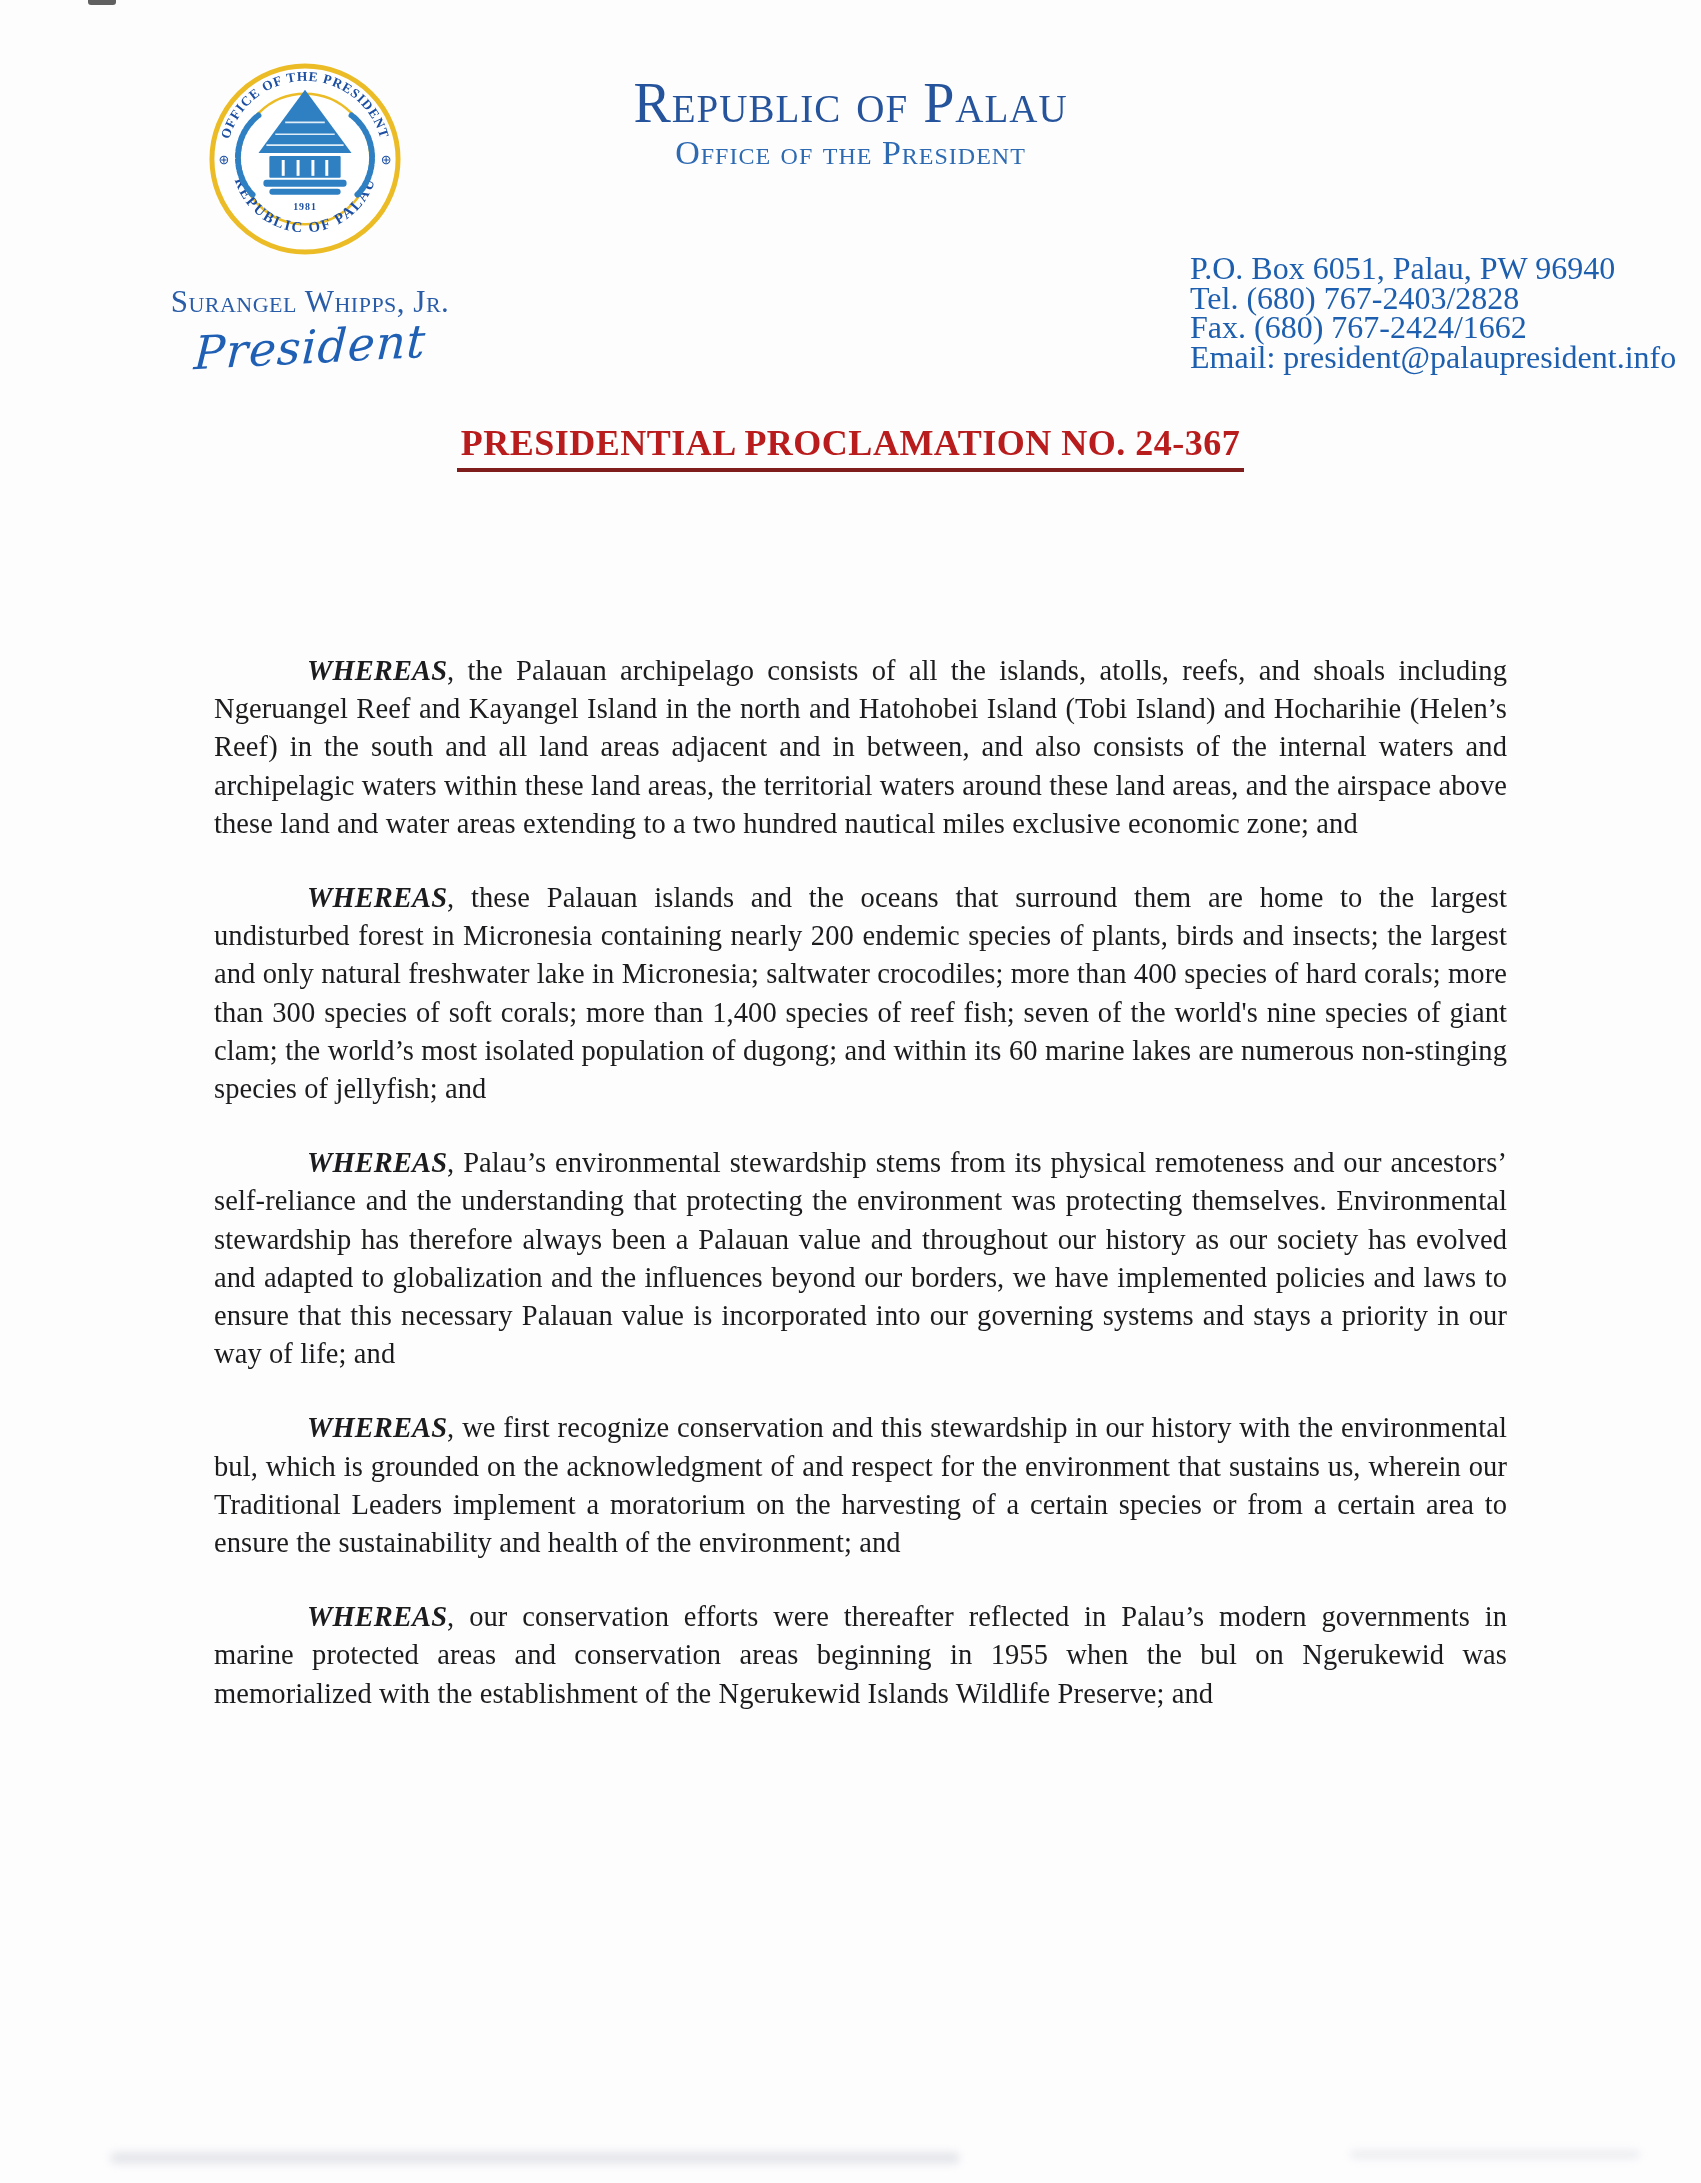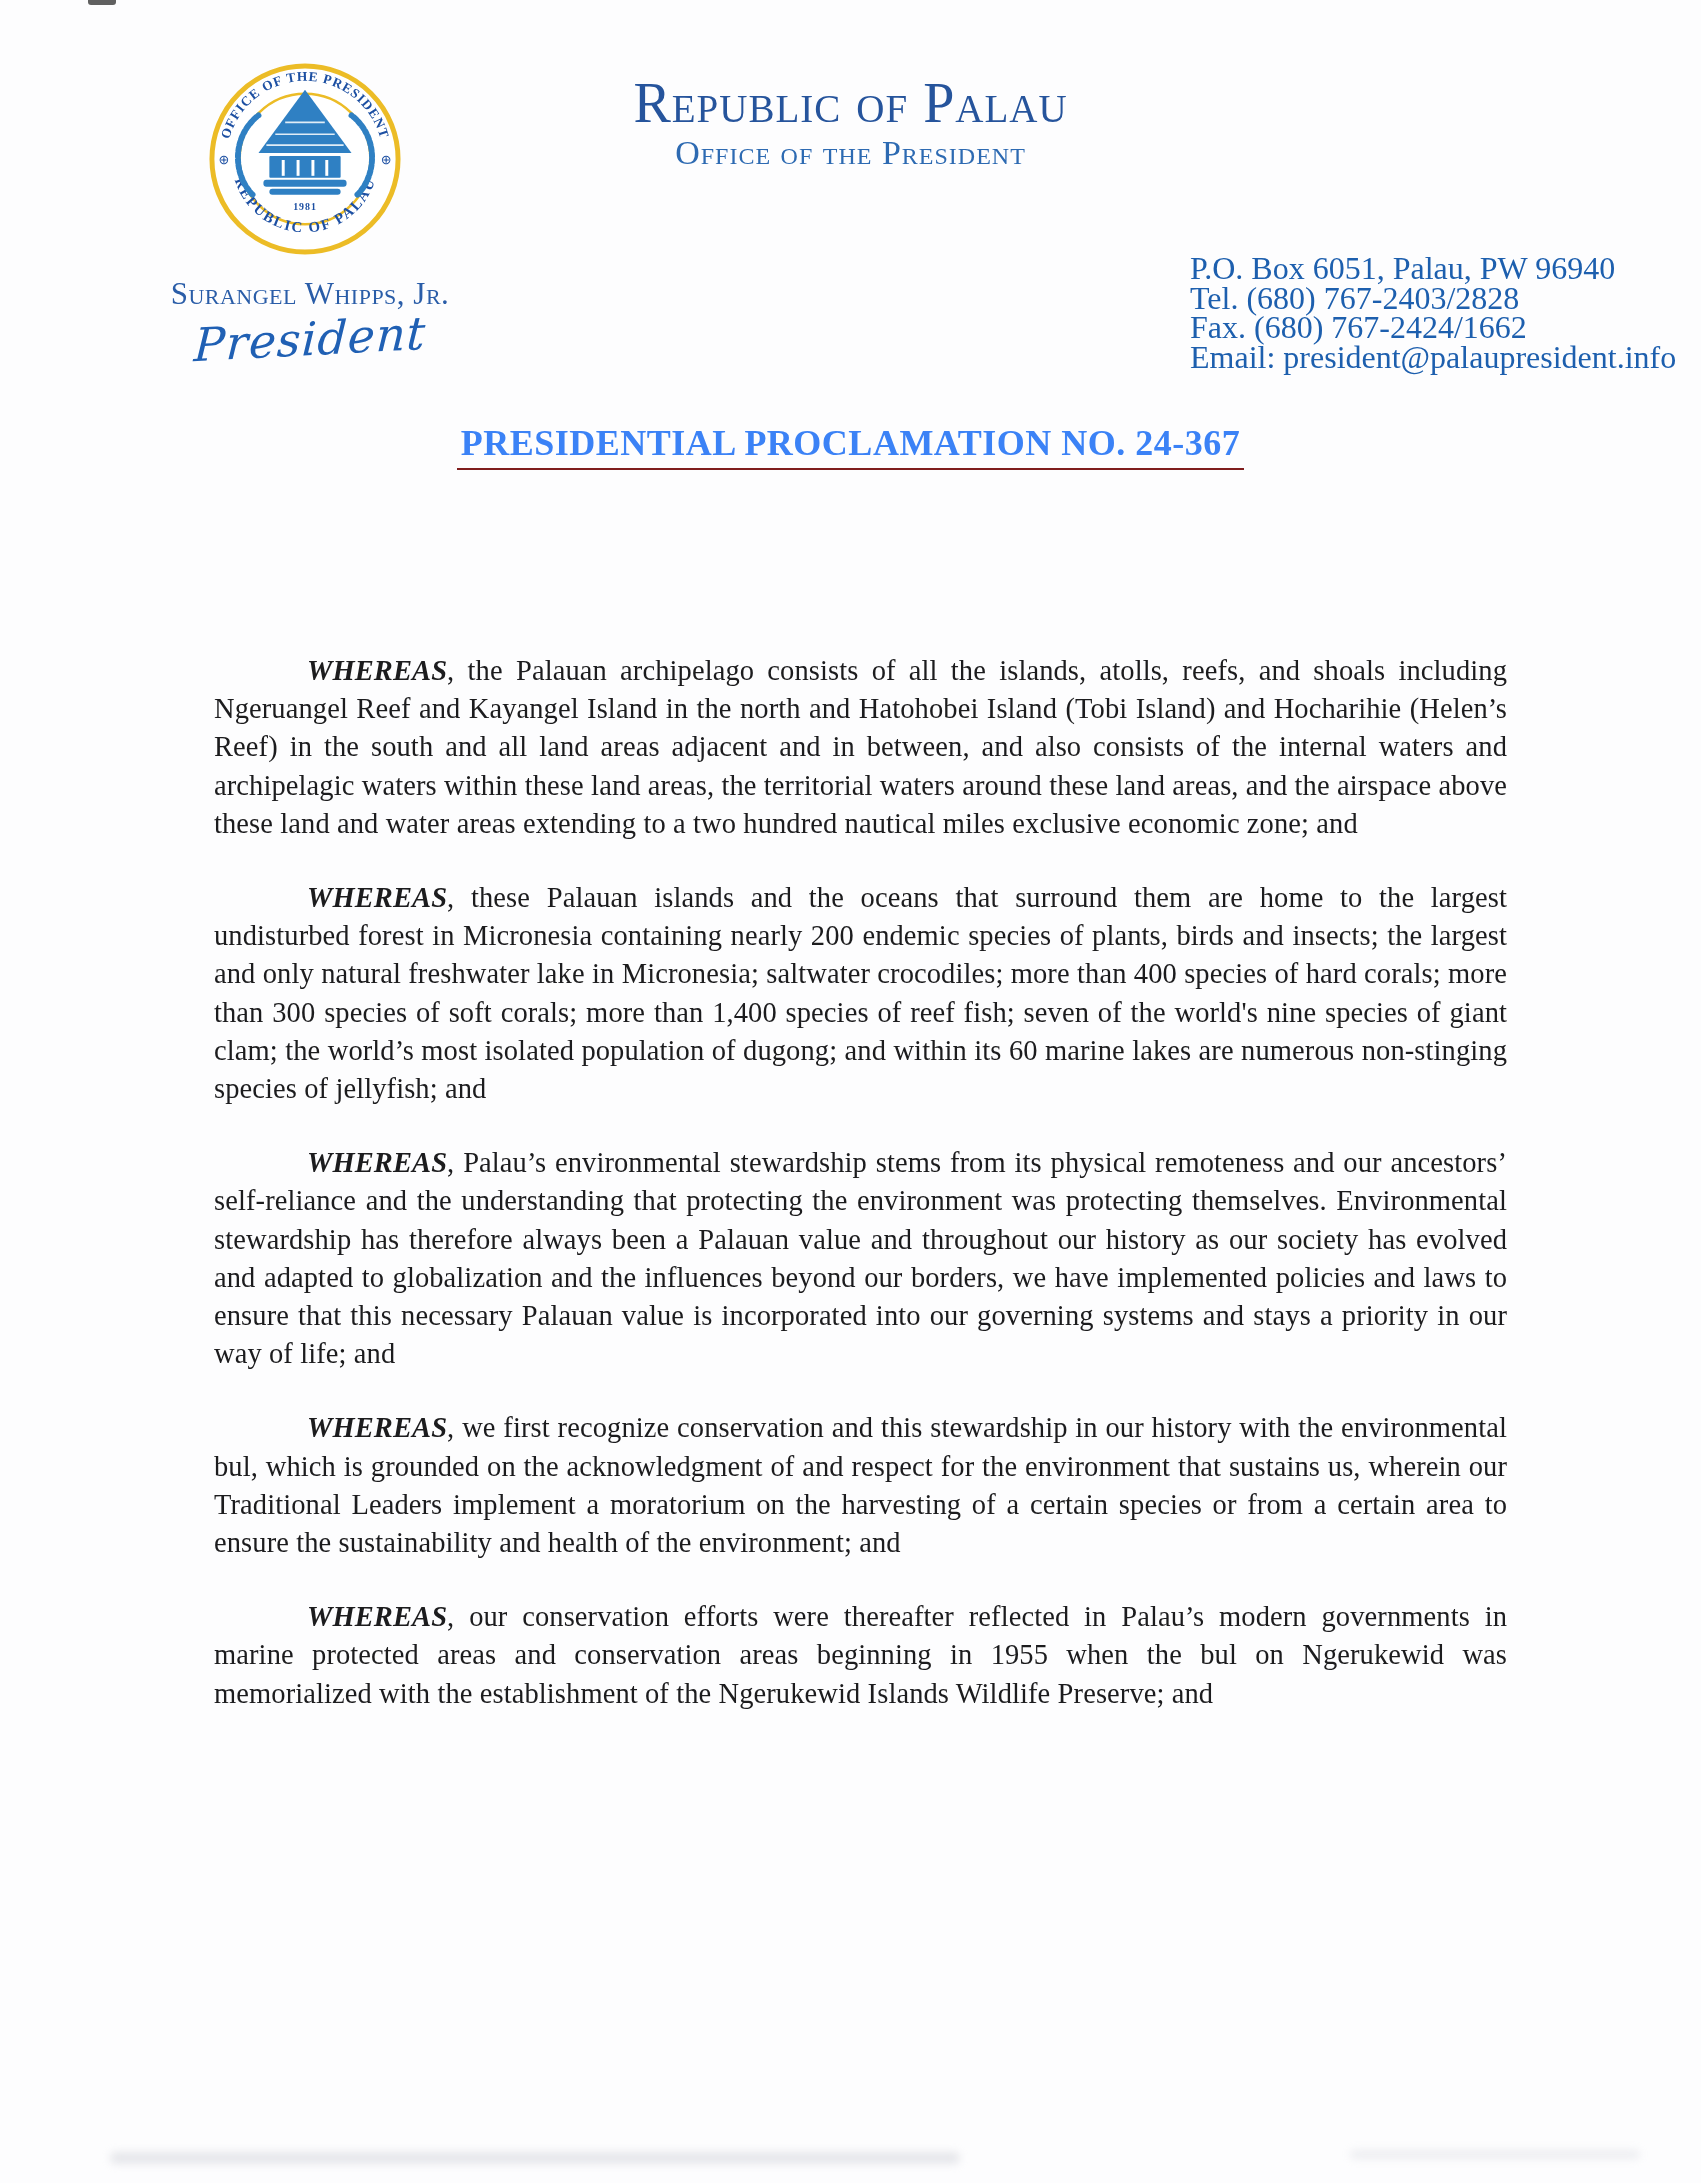--- a/index.html
+++ b/index.html
@@ -41,21 +41,21 @@
   .brand-name {
     font-size: 56px; line-height: 58px;
     font-variant: small-caps; letter-spacing: 1px; color: #26549c;
   }
   .brand-sub {
     font-size: 34px; line-height: 38px; margin-top: 2px;
     font-variant: small-caps; letter-spacing: 1px; color: #2d6ab2;
   }
 
   .officer {
-    position: absolute; left: 100px; top: 276px; width: 420px; text-align: center;
+    position: absolute; left: 100px; top: 284px; width: 420px; text-align: center;
   }
   .officer-name {
     font-size: 31px; line-height: 36px;
     font-variant: small-caps; letter-spacing: .5px; color: #2a5da8;
   }
   .officer-title {
     display: inline-block; margin-top: 2px;
     font-family: "DejaVu Serif", serif; font-style: italic;
     font-size: 46px; line-height: 50px; color: #2060b4;
     transform: rotate(-3deg) skewX(-6deg); letter-spacing: 1px;
@@ -63,22 +63,22 @@
 
   .contact {
     position: absolute; left: 1190px; top: 254px;
     color: #1d5fae; font-size: 32px; line-height: 29.5px;
   }
 
   
   .title-wrap { position: absolute; left: 0; top: 422px; width: 100%; text-align: center; }
   .title {
     display: inline-block;
-    font-size: 36px; font-weight: bold; color: #3b82f6; letter-spacing: .5px;
-    border-bottom: 2px solid #7f1d1d; padding: 0 4px 4px 4px;
+    font-size: 36px; font-weight: bold; color: #b91c1c; letter-spacing: .5px;
+    border-bottom: 4px solid #7f1d1d; padding: 0 4px 4px 4px;
   }
   .subtitle {
     position: absolute; left: 0; top: 497px; width: 100%;
     text-align: center; font-style: italic;
     font-size: 30px; line-height: 44px; color: #1f1f22;
   }
 
   .content { position: absolute; left: 214px; top: 652px; width: 1293px; }
   .body-para {
     margin: 0 0 36px 0;

